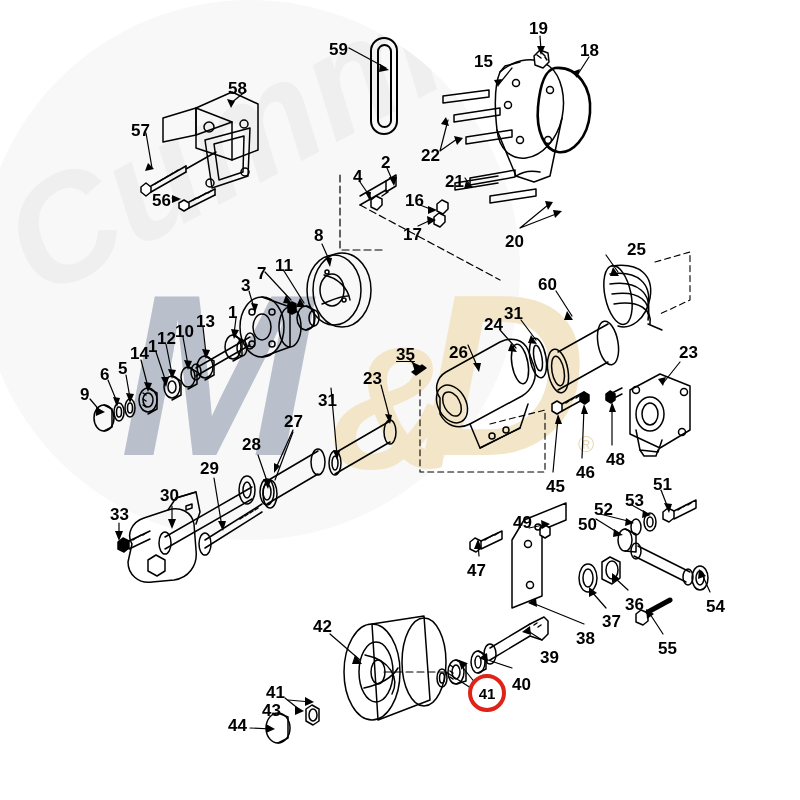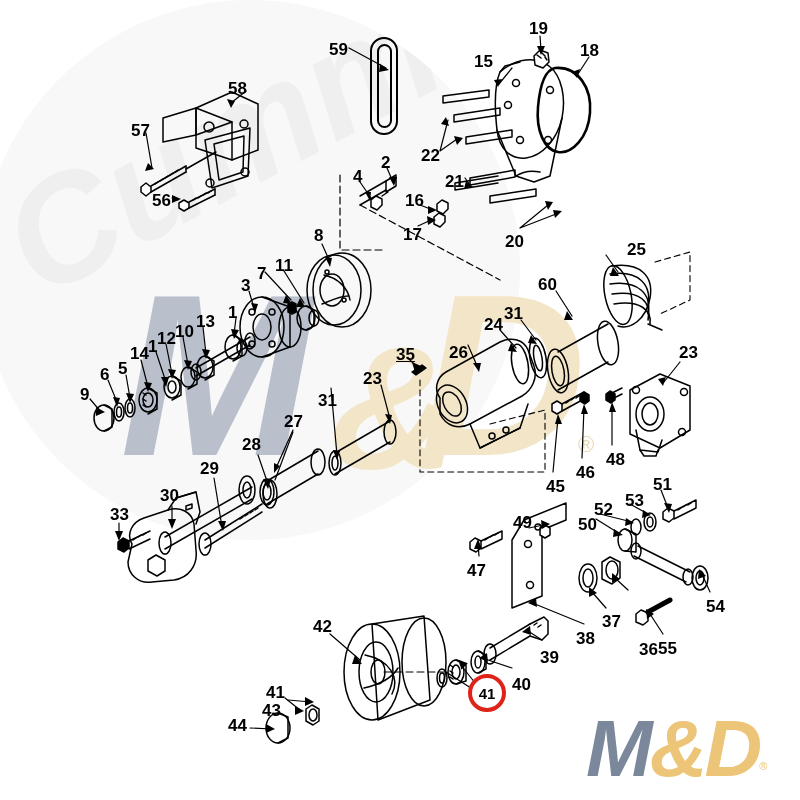--- a/index.html
+++ b/index.html
@@ -533,34 +533,31 @@
       <div class="cal" style="left: 242px; top: 436px;">28</div>
       <div class="cal" style="left: 200px; top: 460px;">29</div>
       <div class="cal" style="left: 160px; top: 487px;">30</div>
       <div class="cal" style="left: 110px; top: 506px;">33</div>
       <div class="cal" style="left: 653px; top: 476px;">51</div>
       <div class="cal" style="left: 625px; top: 492px;">53</div>
       <div class="cal" style="left: 594px; top: 501px;">52</div>
       <div class="cal" style="left: 578px; top: 516px;">50</div>
       <div class="cal" style="left: 513px; top: 514px;">49</div>
       <div class="cal" style="left: 467px; top: 562px;">47</div>
-      <div class="cal" style="left: 639px; top: 596px; margin-top: 45px;">36</div>
+      <div class="cal" style="left: 625px; top: 596px;">36</div>
       <div class="cal" style="left: 602px; top: 613px;">37</div>
       <div class="cal" style="left: 576px; top: 630px;">38</div>
       <div class="cal" style="left: 706px; top: 598px;">54</div>
       <div class="cal" style="left: 658px; top: 640px;">55</div>
       <div class="cal" style="left: 540px; top: 649px;">39</div>
       <div class="cal" style="left: 512px; top: 676px;">40</div>
       <div class="cal" style="left: 313px; top: 618px;">42</div>
       <div class="cal" style="left: 266px; top: 684px;">41</div>
       <div class="cal" style="left: 262px; top: 702px;">43</div>
       <div class="cal" style="left: 228px; top: 717px;">44</div>
     </div>
 
   <div class="hl" id="highlight41" style="left: 468px; top: 674px; border-color: rgb(224, 35, 24);">
     <span>41</span>
   </div>
 
-  <div id="logo">
-    <span class="lt" id="logo-m" style="color: rgb(123, 135, 155);">M</span><span class="lt amp" id="logo-amp" style="color: rgb(237, 197, 120);">&amp;</span><span class="lt" id="logo-d" style="color: rgb(237, 197, 120);">D</span><span class="reg" id="logo-reg" style="color: rgb(237, 197, 120);">®</span>
-  </div>
 
 </div>
 
 </body></html>

